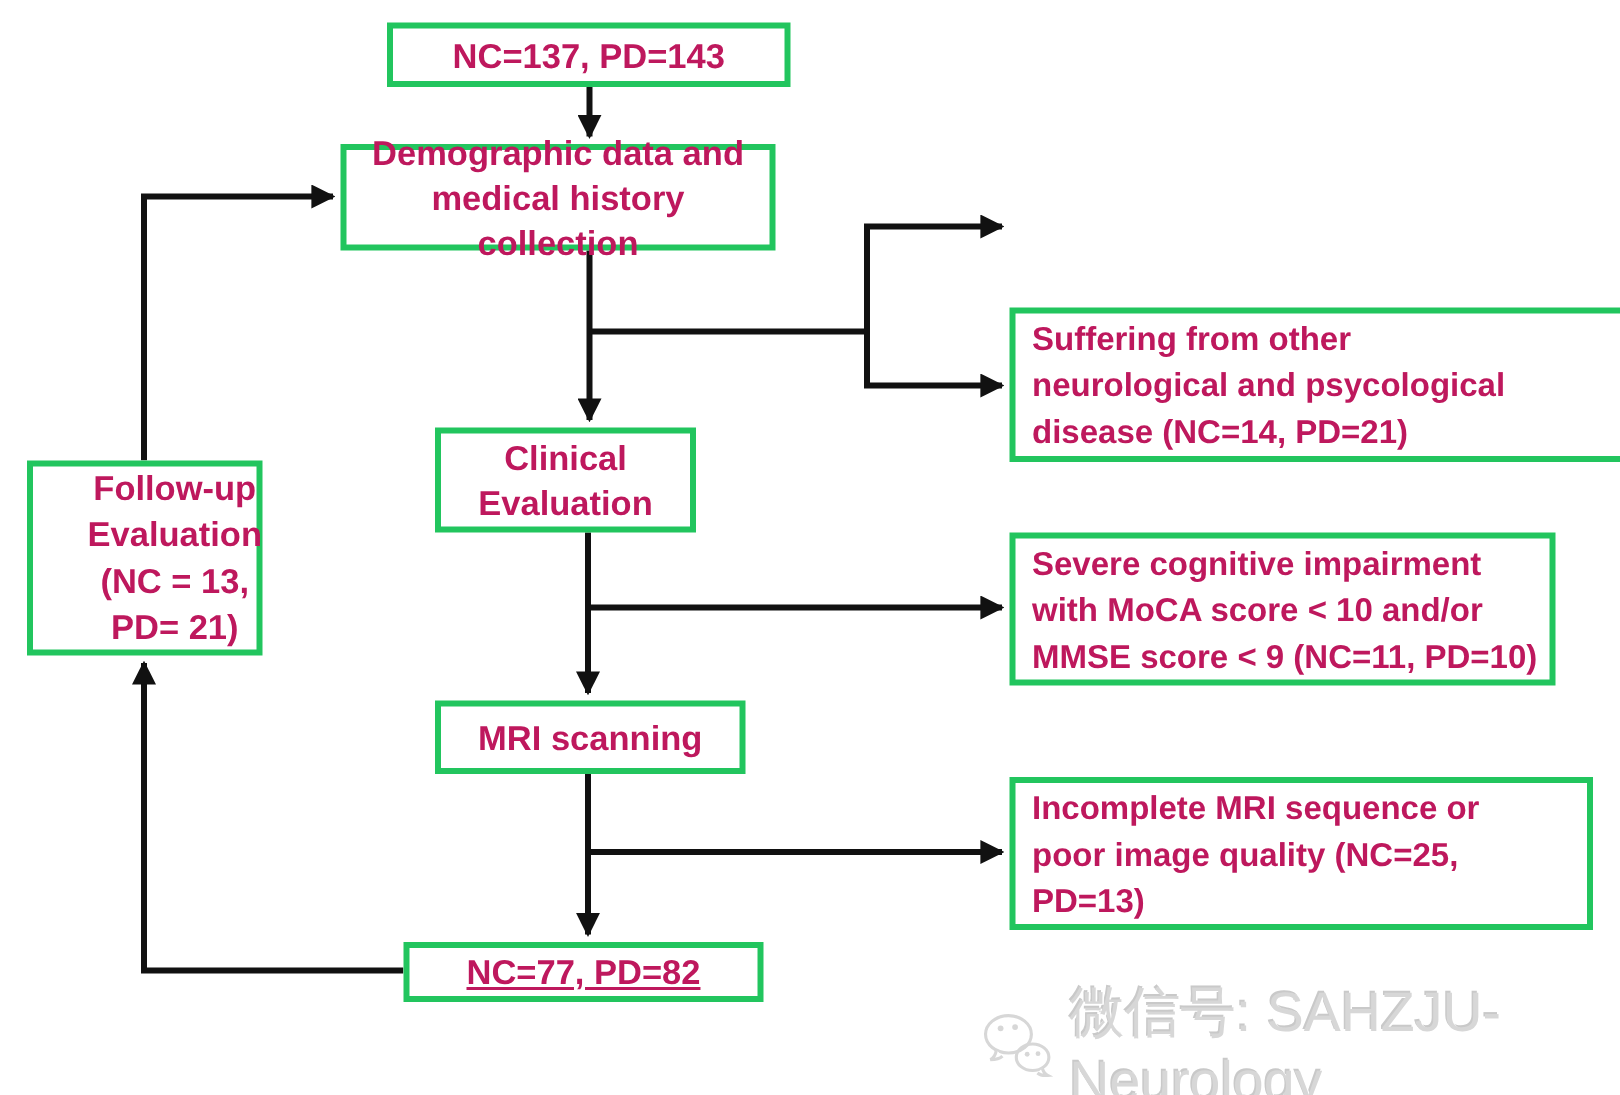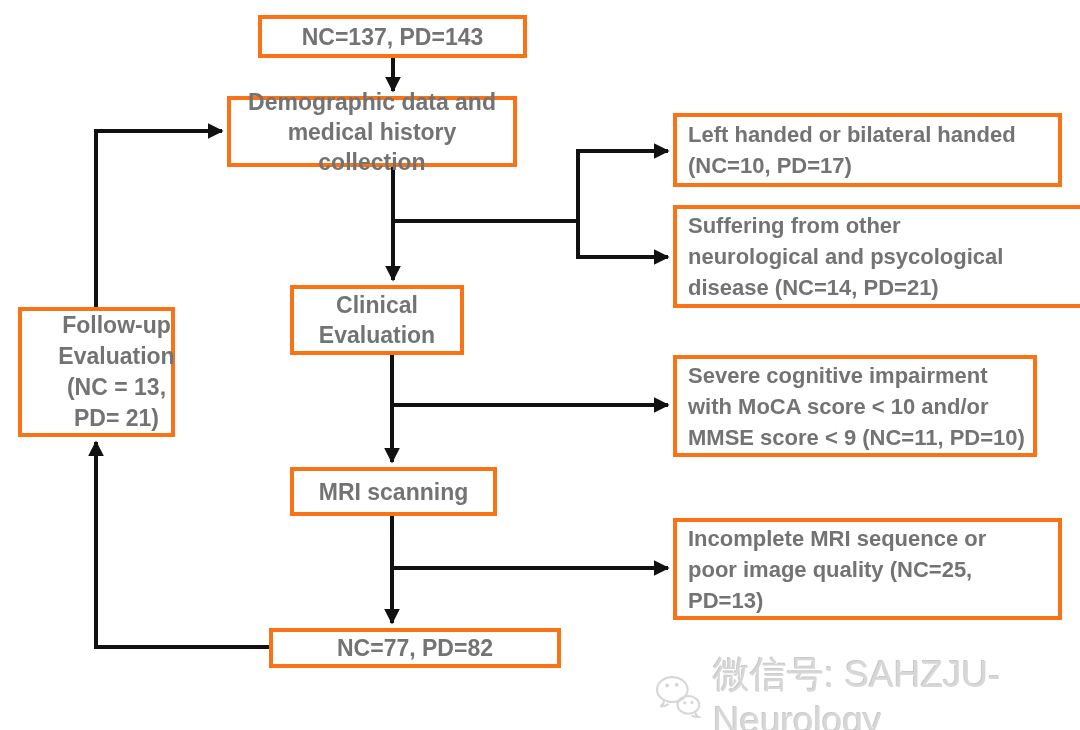--- a/index.html
+++ b/index.html
@@ -2,31 +2,31 @@
 <html><head>
 <meta charset="utf-8">
 <style>
   html,body{margin:0;padding:0;background:#ffffff;}
   .canvas{
     position:relative;width:1080px;height:730px;background:#ffffff;
     font-family:"Liberation Sans","DejaVu Sans",sans-serif;overflow:hidden;
   }
   .wires{position:absolute;left:0;top:0;width:1080px;height:730px;}
   .node{
-    position:absolute;box-sizing:border-box;border:4px solid #f97316;
-    background:#ffffff;color:#737373;font-weight:700;
+    position:absolute;box-sizing:border-box;border:4px solid #22c55e;
+    background:#ffffff;color:#be185d;font-weight:700;
     display:flex;align-items:center;justify-content:center;
     white-space:pre-line;text-align:center;line-height:30px;font-size:23px;
   }
   .node.left{justify-content:flex-start;text-align:left;padding-left:11px;padding-right:4px;font-size:22px;line-height:31px;}
   #box-start{left:258px;top:15px;width:269px;height:43px;}
   #box-demographic{left:227px;top:96px;width:290px;height:71px;}
   #box-clinical{left:290px;top:285px;width:174px;height:70px;}
   #box-mri{left:290px;top:467px;width:207px;height:49px;}
-  #box-final{left:269px;top:628px;width:292px;height:40px;}
+  #box-final{left:269px;top:628px;width:240px;height:40px;text-decoration:underline;}
   #box-followup{left:18px;top:307px;width:157px;height:130px;line-height:31px;padding-left:40px;}
   #box-ex0{left:673px;top:113px;width:389px;height:74px;}
   #box-ex1{left:673px;top:205px;width:433px;height:103px;}
   #box-ex2{left:673px;top:355px;width:364px;height:102px;}
   #box-ex3{left:673px;top:518px;width:389px;height:102px;}
   .watermark{
     position:absolute;left:653px;top:650px;display:flex;align-items:center;gap:10px;
     color:#d7d7d7;font-size:37px;font-weight:400;
     text-shadow:1px 1px 0 #ffffff, -1px -1px 0 #c9c9c9;
     user-select:none;
@@ -67,22 +67,20 @@
 
   <div class="node" id="box-mri">MRI scanning</div>
 
   <div class="node" id="box-final">NC=77, PD=82</div>
 
   <div class="node" id="box-followup">Follow-up
 Evaluation
 (NC = 13,
 PD= 21)</div>
 
-  <div class="node left" id="box-ex0">Left handed or bilateral handed
-(NC=10, PD=17)</div>
 
   <div class="node left" id="box-ex1">Suffering from other
 neurological and psycological
 disease (NC=14, PD=21)</div>
 
   <div class="node left" id="box-ex2">Severe cognitive impairment
 with MoCA score &lt; 10 and/or
 MMSE score &lt; 9 (NC=11, PD=10)</div>
 
   <div class="node left" id="box-ex3">Incomplete MRI sequence or

